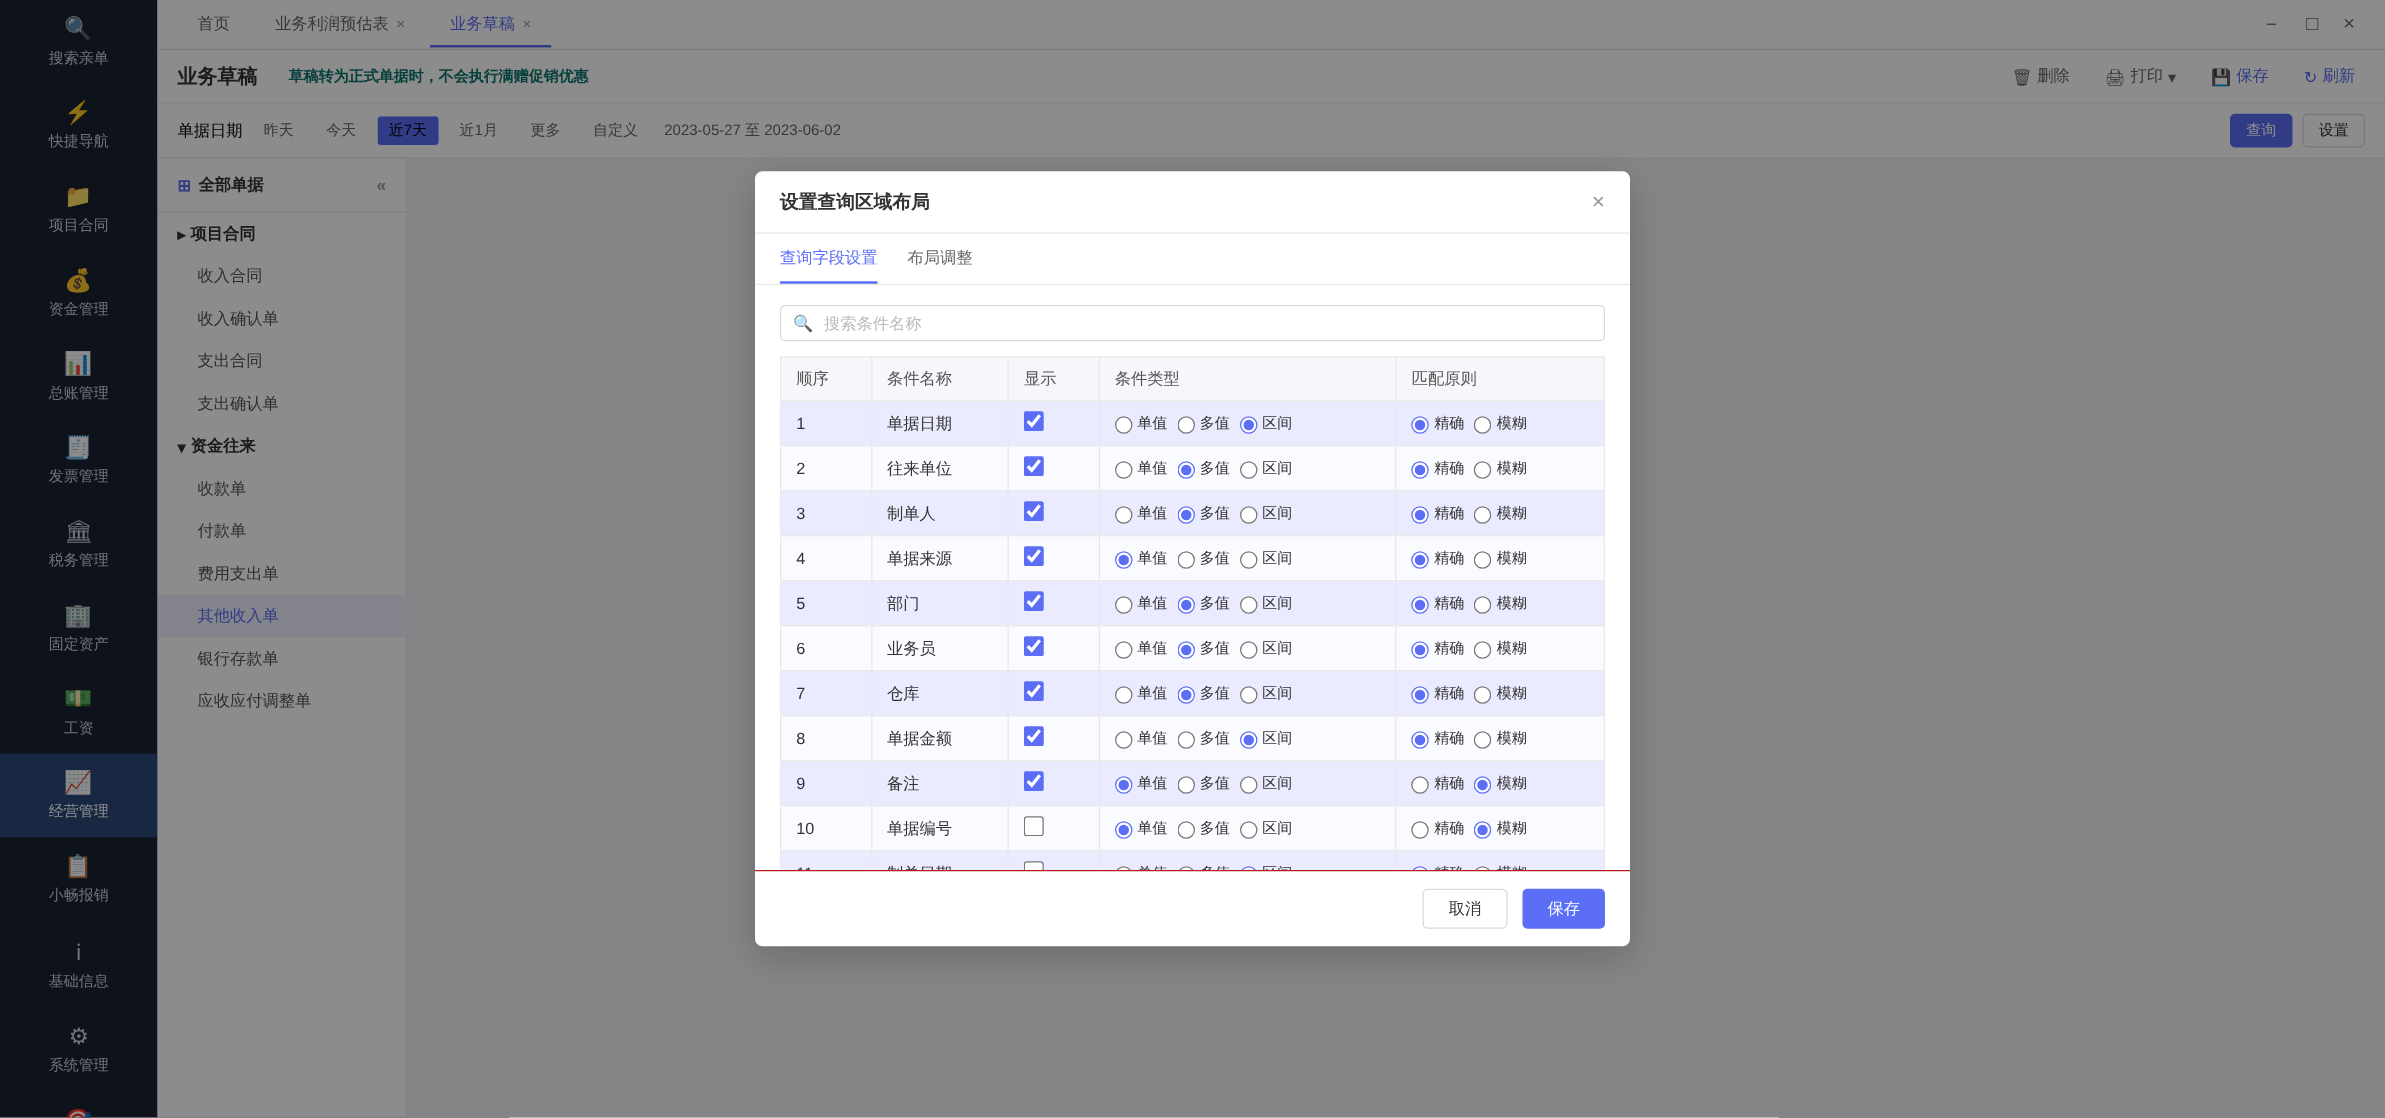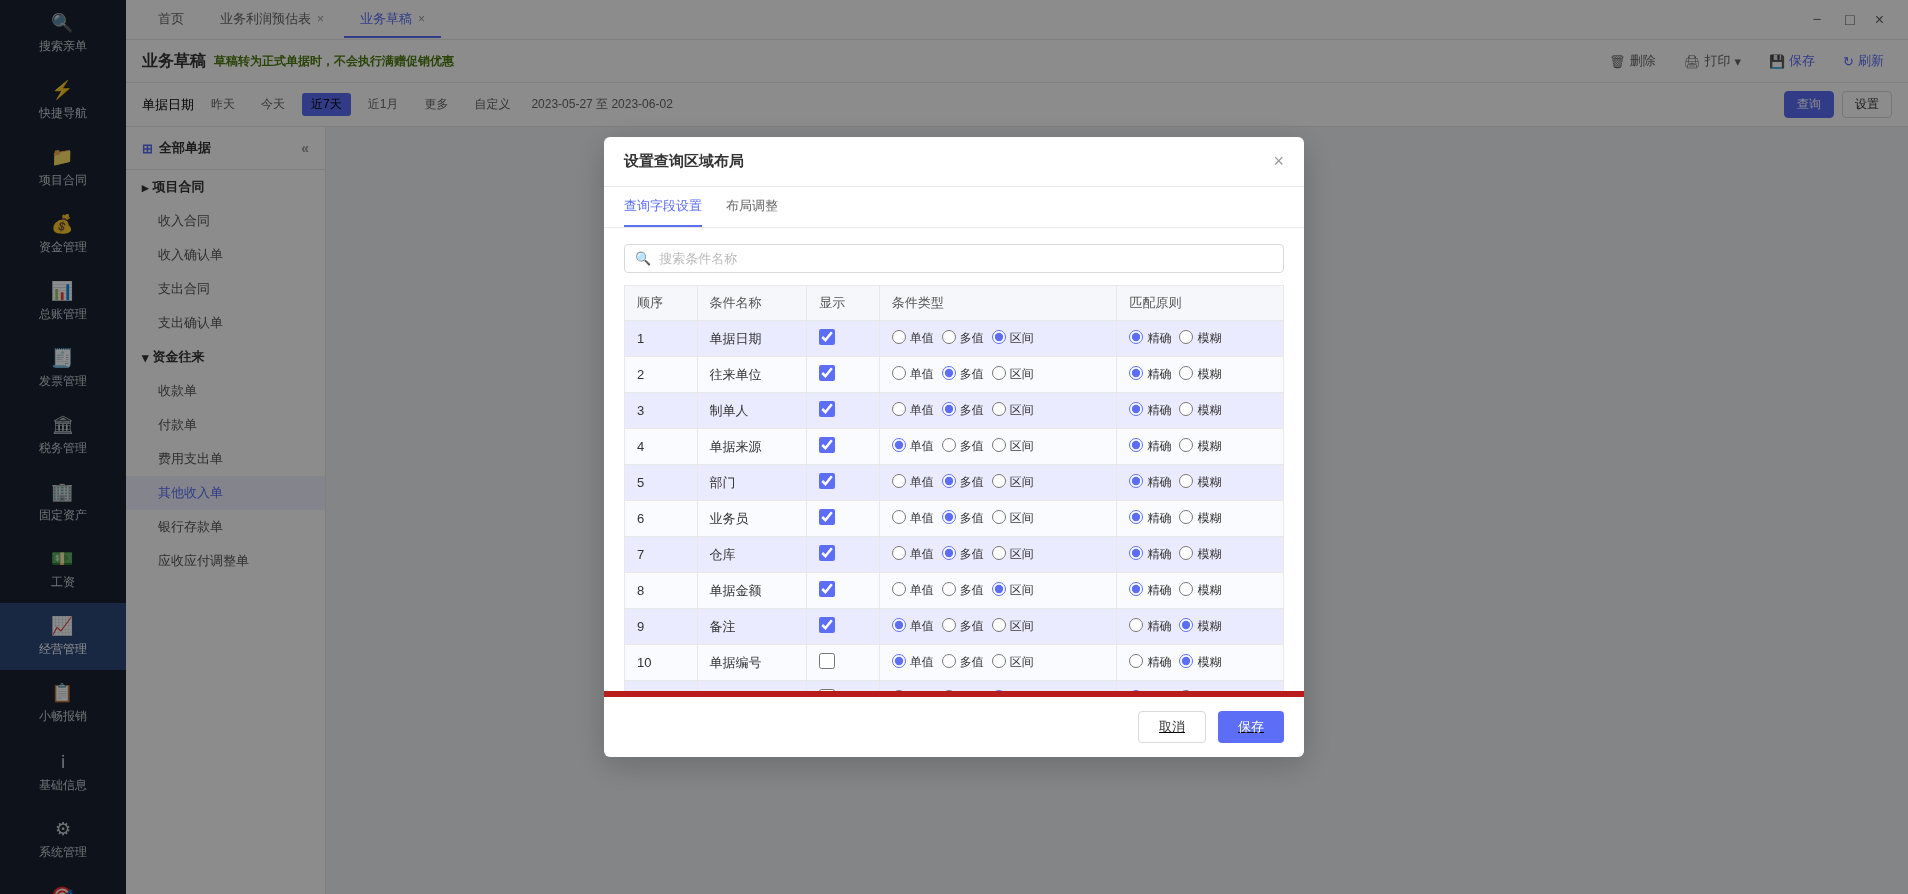--- a/index.html
+++ b/index.html
@@ -16,21 +16,21 @@
 
     
     .tab-bar { background: #fff; display: flex; align-items: center; padding: 0 16px; height: 40px; border-bottom: 1px solid #e8e8e8; gap: 4px; }
     .tab { padding: 8px 16px; cursor: pointer; font-size: 13px; color: #666; border-bottom: 2px solid transparent; display: flex; align-items: center; gap: 6px; }
     .tab.active { color: #5b6ef5; border-bottom: 2px solid #5b6ef5; }
     .tab-close { font-size: 12px; color: #999; cursor: pointer; }
 
     
     .page-header { background: #fff; padding: 8px 16px; display: flex; align-items: center; justify-content: space-between; border-bottom: 1px solid #e8e8e8; }
     .page-title { font-size: 16px; font-weight: bold; color: #333; display: flex; align-items: center; gap: 8px; }
-    .page-subtitle { font-size: 12px; color: #4d7c0f; }
+    .page-subtitle { font-size: 12px; color: #0f766e; margin-left: 17px; }
     .header-actions { display: flex; align-items: center; gap: 12px; }
     .header-btn { display: flex; align-items: center; gap: 4px; font-size: 13px; color: #666; cursor: pointer; padding: 4px 8px; border-radius: 4px; }
     .save-btn { color: #5b6ef5; }
     .refresh-btn { color: #5b6ef5; }
 
     
     .toolbar { background: #fff; padding: 8px 16px; display: flex; align-items: center; gap: 8px; border-bottom: 1px solid #e8e8e8; }
     .toolbar-btn { padding: 4px 12px; border: 1px solid #d9d9d9; border-radius: 4px; cursor: pointer; font-size: 12px; background: #fff; color: #333; }
     .toolbar-btn.primary { background: #5b6ef5; color: #fff; border-color: #5b6ef5; }
     .date-btn { padding: 2px 8px; border-radius: 3px; font-size: 12px; cursor: pointer; border: 1px solid transparent; color: #666; }
@@ -76,28 +76,28 @@
 
     
     .modal-table { width: 100%; border-collapse: collapse; }
     .modal-table th { background: #f5f7fa; border: 1px solid #e8e8e8; padding: 8px 12px; font-size: 13px; color: #555; font-weight: normal; text-align: left; }
     .modal-table td { border: 1px solid #e8e8e8; padding: 8px 12px; font-size: 13px; color: #333; }
     .modal-table tr:nth-child(even) { background: #f9fbff; }
     .modal-table tr.highlighted td { background: #ebebff; }
 
     
     .radio-group { display: flex; gap: 8px; align-items: center; white-space: nowrap; }
-    .radio-label { display: flex; align-items: flex-start; gap: 4px; cursor: pointer; font-size: 12px; }
+    .radio-label { display: flex; align-items: flex-end; gap: 4px; cursor: pointer; font-size: 12px; }
     .radio-input { accent-color: #5b6ef5; width: 14px; height: 14px; cursor: pointer; }
 
     
     .cb { width: 16px; height: 16px; accent-color: #5b6ef5; cursor: pointer; }
 
     
-    .modal-footer { padding: 14px 20px; border-top: 6px solid #b91c1c; display: flex; justify-content: flex-end; gap: 12px; text-decoration: underline; }
+    .modal-footer { padding: 14px 20px; border-top: 1px solid #b91c1c; display: flex; justify-content: flex-end; gap: 12px; }
     .btn-cancel { padding: 6px 20px; border: 1px solid #d9d9d9; border-radius: 4px; cursor: pointer; background: #fff; font-size: 13px; color: #333; }
     .btn-save { padding: 6px 20px; border-radius: 4px; cursor: pointer; background: #5b6ef5; color: #fff; font-size: 13px; border: none; }
 
     
     .empty-state { display: flex; flex-direction: column; align-items: center; justify-content: center; padding: 60px 0; color: #bbb; font-size: 13px; }
 
     
     .inner-layout { display: flex; flex: 1; overflow: hidden; }
     .inner-main { flex: 1; display: flex; flex-direction: column; overflow: hidden; }
   </style>

